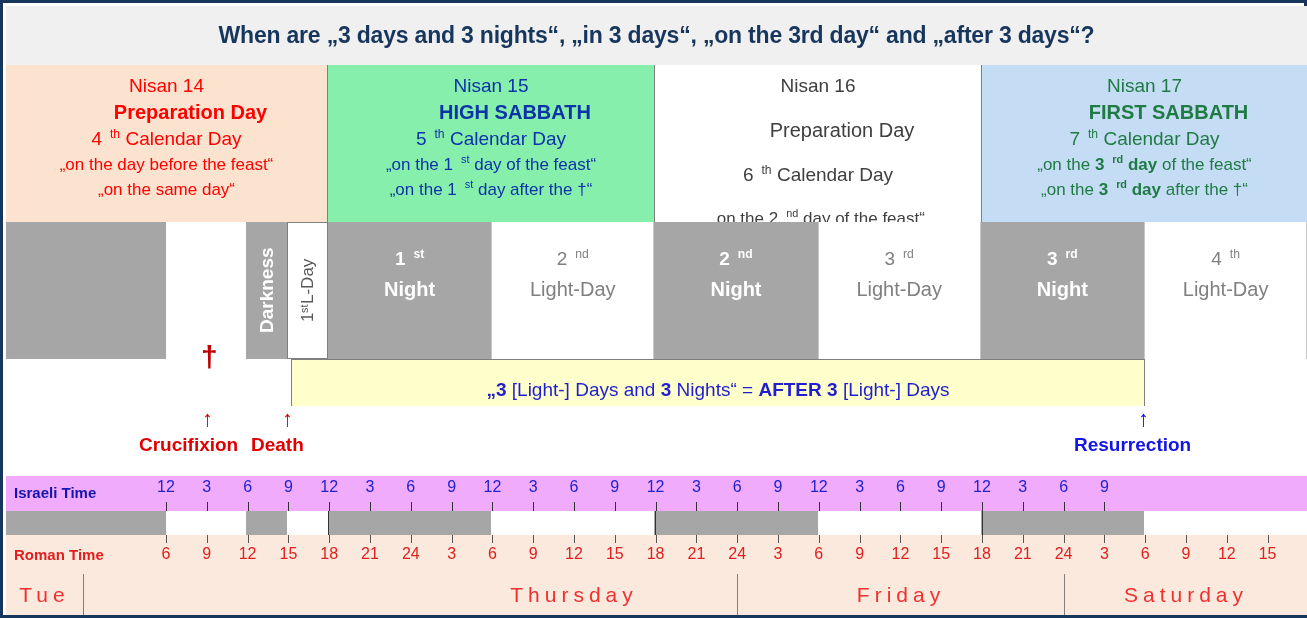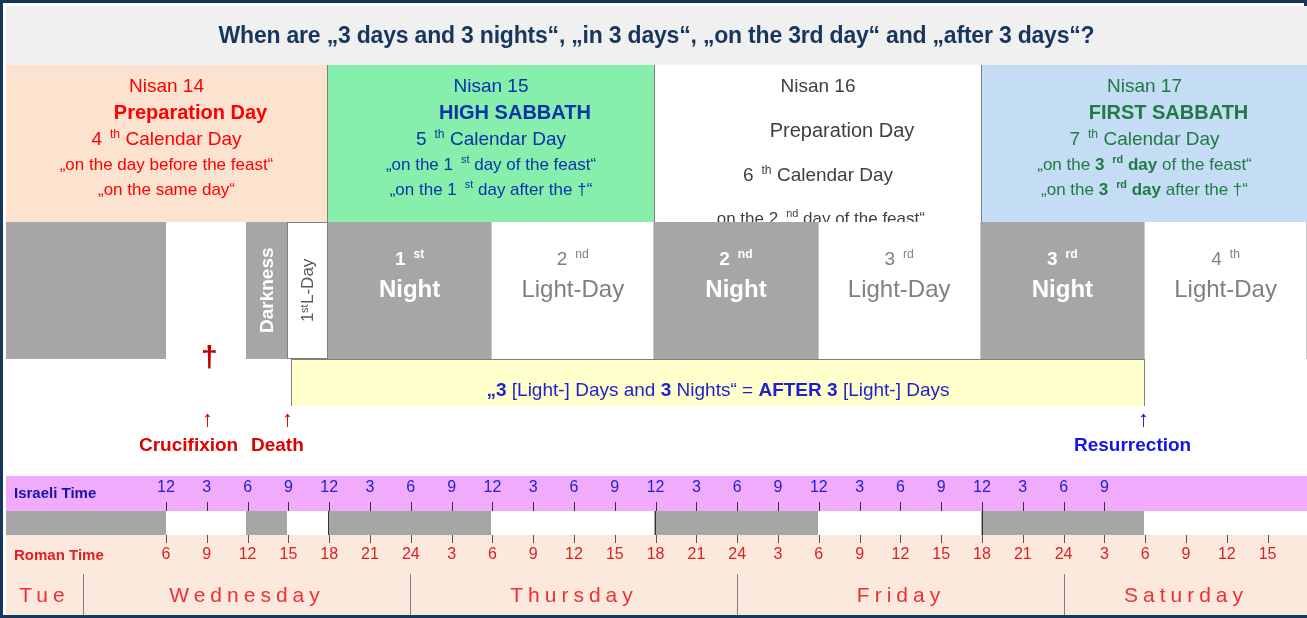--- a/index.html
+++ b/index.html
@@ -33,21 +33,21 @@
   .dc-l5{font-size:17px;line-height:25px;}
   sup{font-size:0.64em;vertical-align:super;line-height:0;margin-left:8px;}
 
   
   #band{position:absolute;left:3px;top:219px;width:1301px;height:184px;
         background:#ffffff;}
   .blk{position:absolute;box-sizing:border-box;padding-left:30px;}
   .blk-lab{position:absolute;left:0;right:0;top:22px;text-align:center;
     font-size:19px;line-height:30px;}
   .blk-lab .n1{font-weight:bold;font-size:19px;}
-  .blk-lab .n2{font-weight:bold;font-size:24px;}
+  .blk-lab .n2{font-weight:bold;font-size:20px;}
   .dayl .n1{font-weight:normal;}
   .dayl .n2{font-weight:normal;}
 
   .vlabel{position:absolute;transform-origin:center center;
     white-space:nowrap;font-size:17px;}
   .v-dark{font-weight:bold;color:#ffffff;font-size:19px;}
   .v-lday{color:#595959;font-size:17px;}
 
   
   #yellow{position:absolute;box-sizing:border-box;background:#ffffcc;
@@ -296,19 +296,18 @@
       <div class="rtick" style="left: 1180px;">9</div>
       <div class="rmark" style="left: 1180px;"></div>
       <div class="rtick" style="left: 1220.8px;">12</div>
       <div class="rmark" style="left: 1220.8px;"></div>
       <div class="rtick" style="left: 1261.6px;">15</div>
       <div class="rmark" style="left: 1261.6px;"></div>
     </div>
 
   <div id="weekdays">
       <div class="wd" style="left: 0px; width: 78px;">Tue</div>
-      <div class="wd" style="left: 78px; width: 327px;">Wednesday</div>
       <div class="wd" style="left: 405px; width: 327px;">Thursday</div>
       <div class="wd" style="left: 732px; width: 327px;">Friday</div>
       <div class="wd" style="left: 1059px; width: 242px;">Saturday</div>
     </div>
 
 </div>
 
 </body></html>

